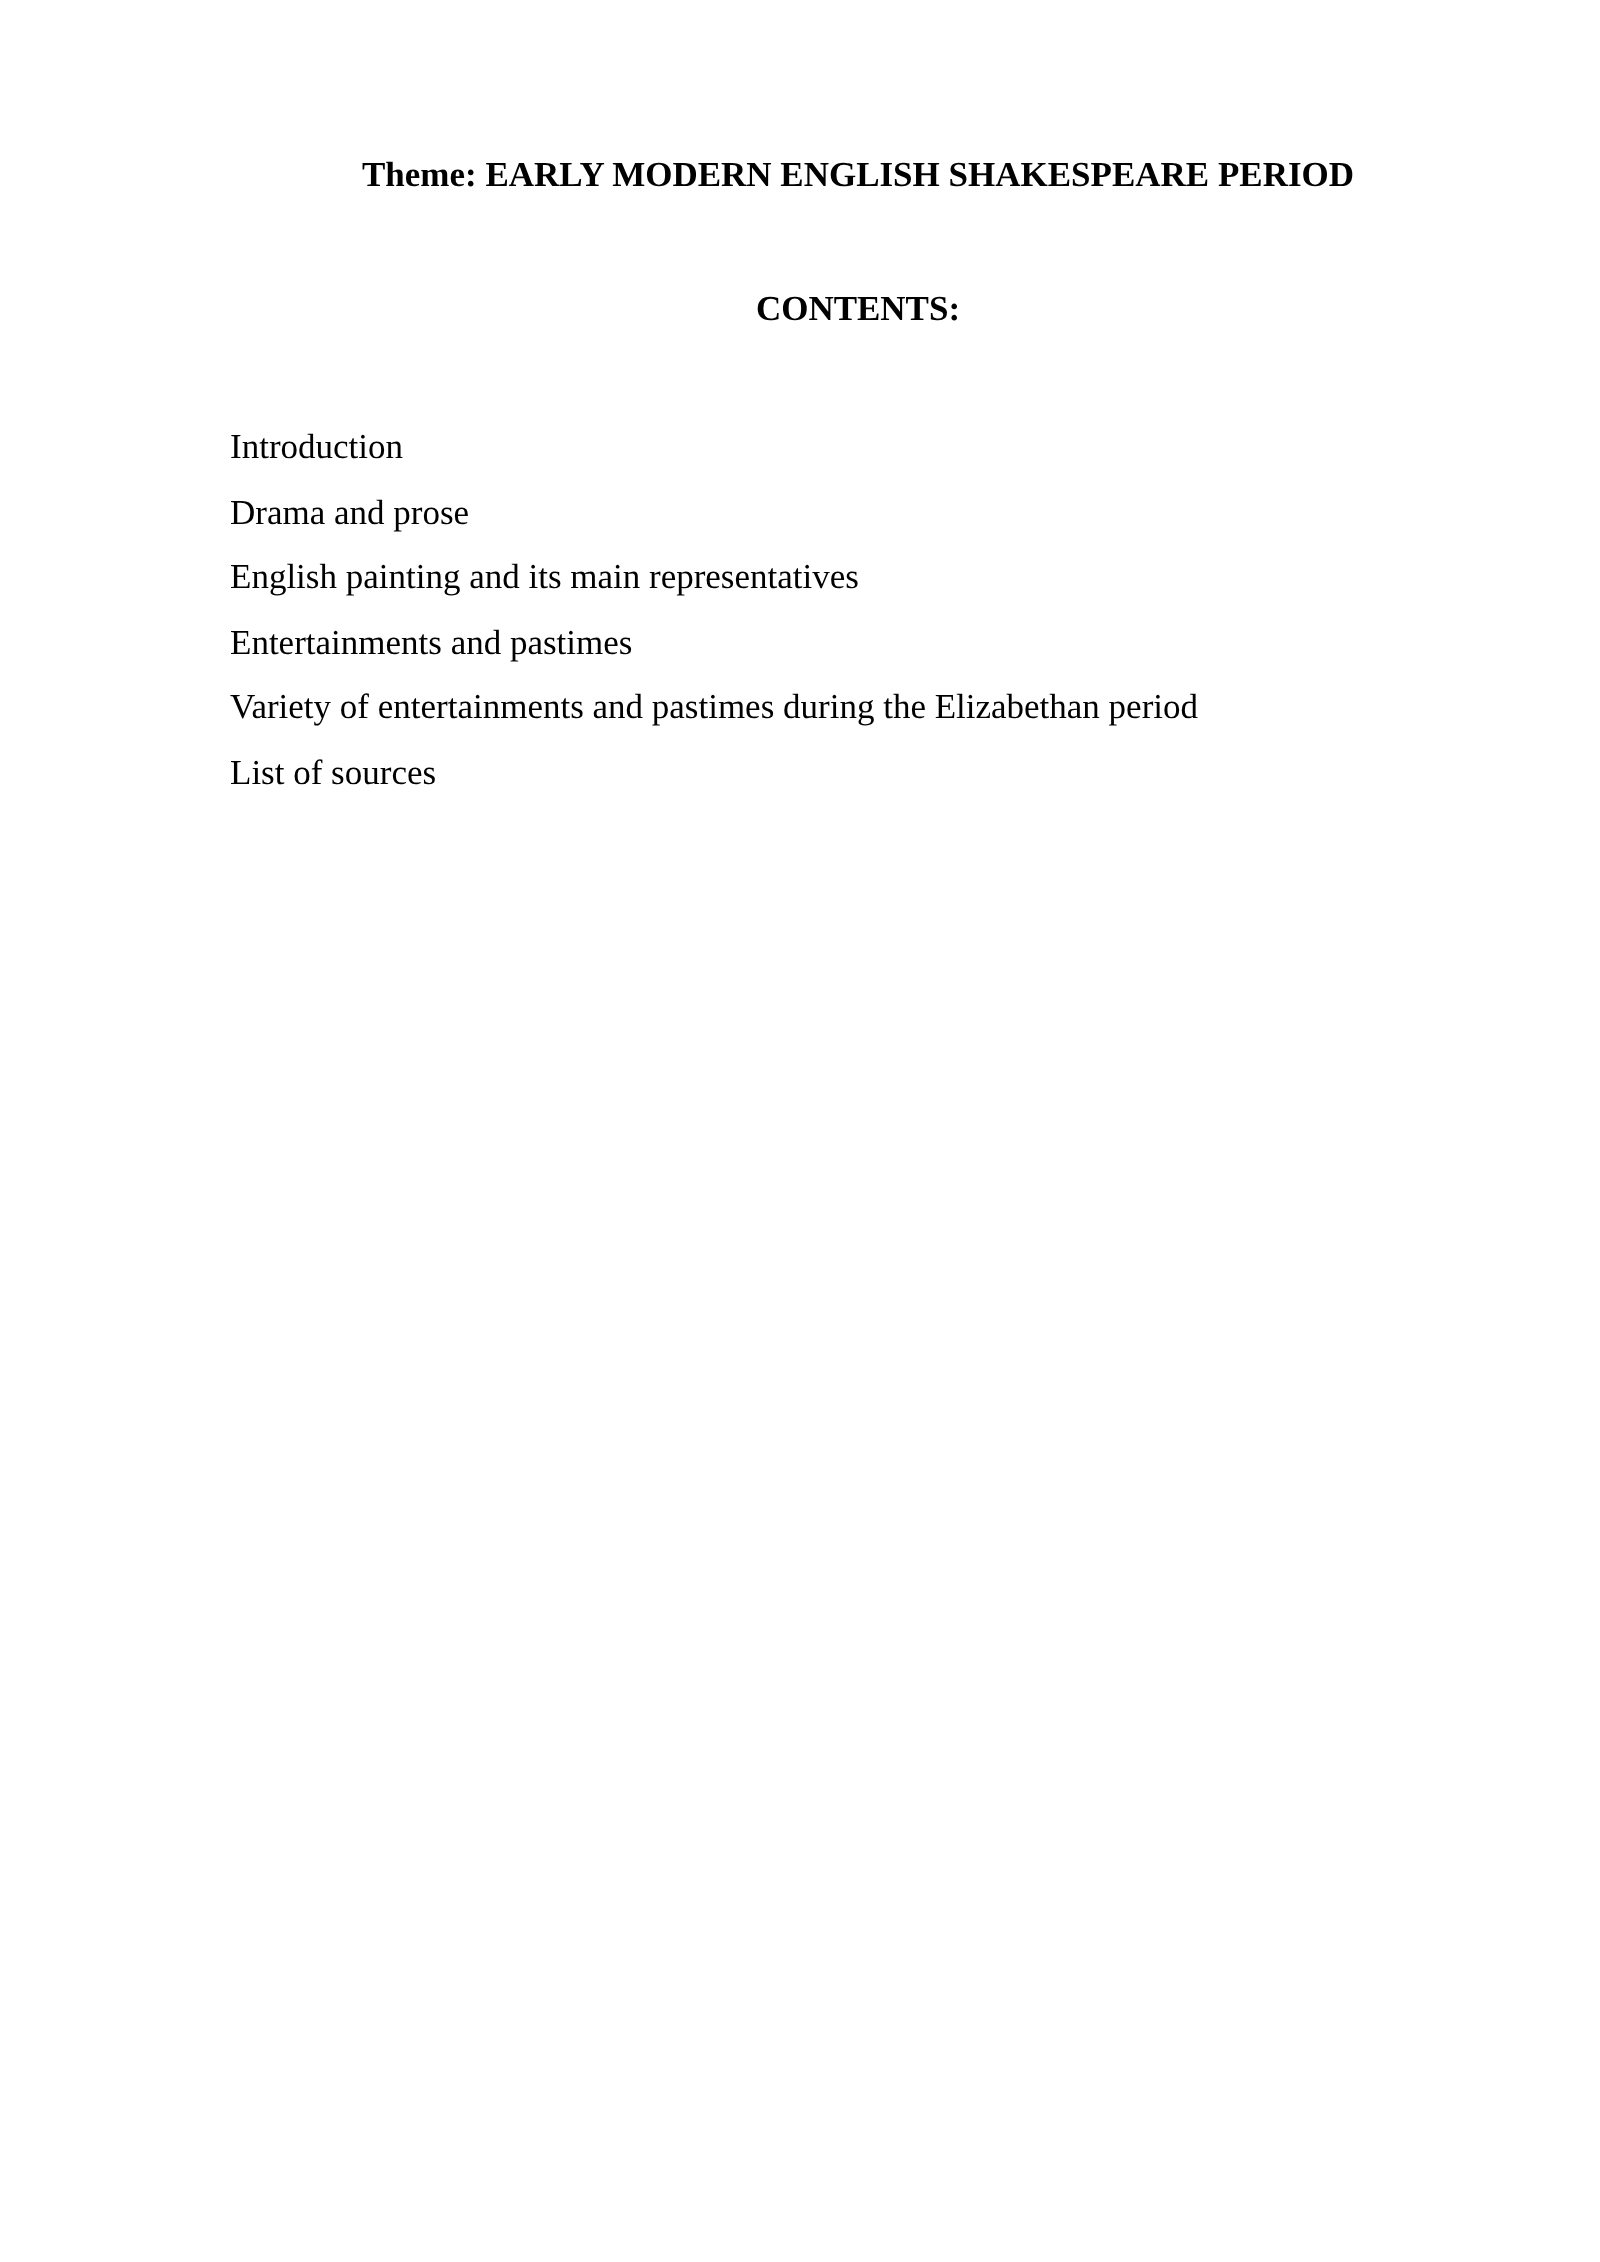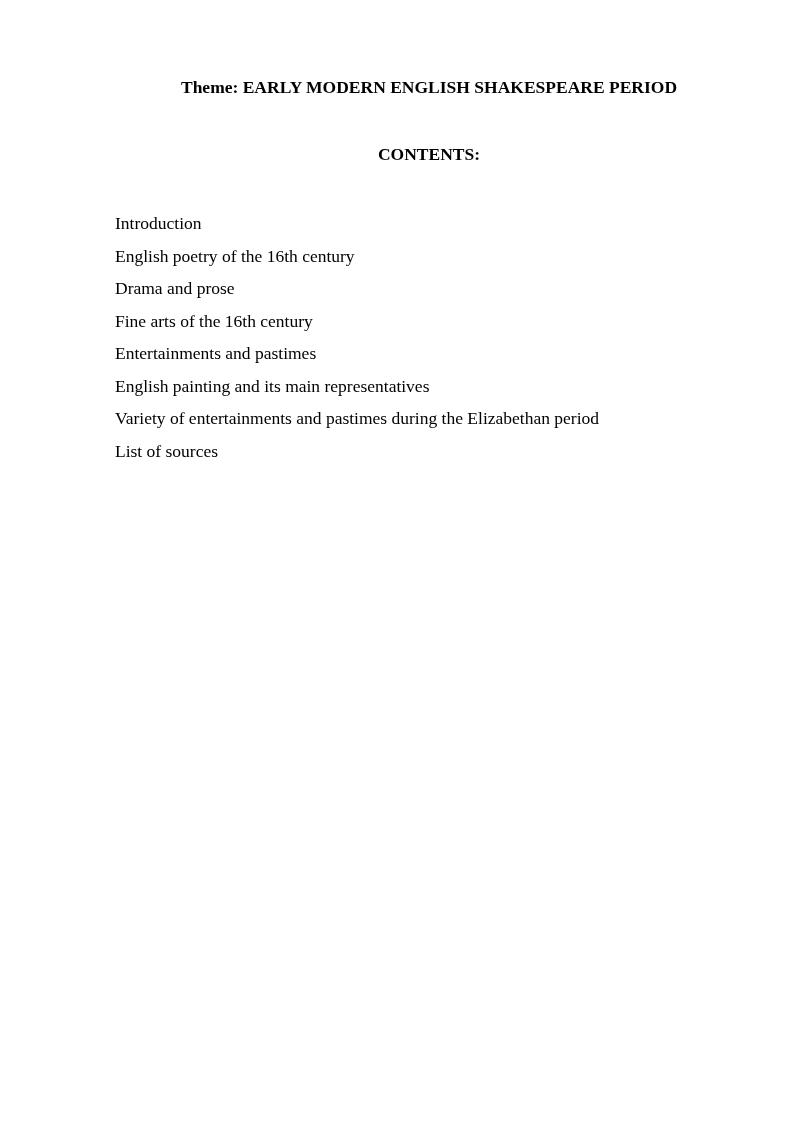--- a/index.html
+++ b/index.html
@@ -65,21 +65,19 @@
   </style>
 </head>
 <body>
 
 <div class="page">
   <div class="theme-title">Theme: EARLY MODERN ENGLISH SHAKESPEARE PERIOD</div>
   <div class="contents-heading">CONTENTS:</div>
 
   <ul class="toc">
     <li class="toc-item bold">Introduction</li>
-    <li class="toc-item">English poetry of the 16th century</li>
     <li class="toc-item">Drama and prose</li>
-    <li class="toc-item">Fine arts of the 16th century</li>
+    <li class="toc-item">English painting and its main representatives</li>
     <li class="toc-item">Entertainments and pastimes</li>
-    <li class="toc-item">English painting and its main representatives</li>
     <li class="toc-item">Variety of entertainments and pastimes during the Elizabethan period</li>
     <li class="toc-item bold">List of sources</li>
   </ul>
 </div>
 
 </body></html>

